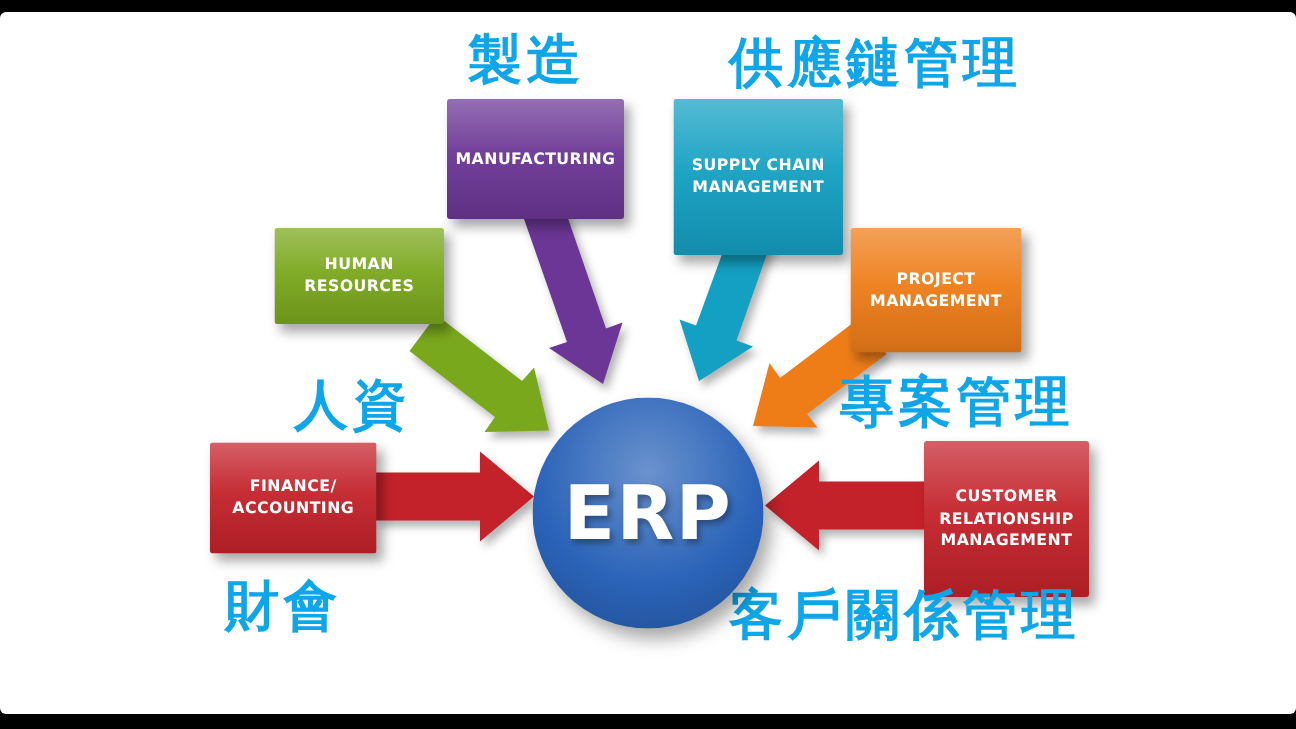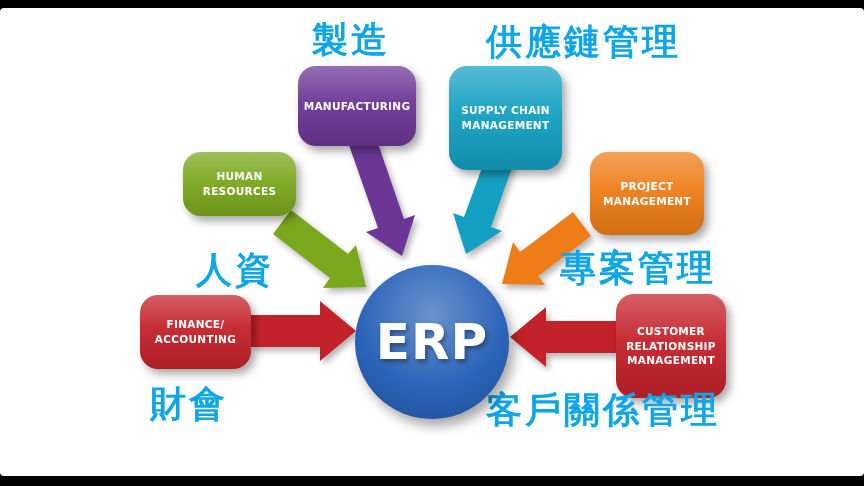--- a/index.html
+++ b/index.html
@@ -9,34 +9,34 @@
     font-family:"DejaVu Sans","Liberation Sans",sans-serif;
     overflow:hidden;
   }
   .stage { position:relative; width:864px; height:486px; background:#000; overflow:hidden; }
   .canvas { position:absolute; left:0; top:8px; width:864px; height:468px; background:#fff; border-radius:4px; }
   .arrows { position:absolute; left:0; top:0; }
   .arrows polygon { filter: drop-shadow(3px 4px 3px rgba(0,0,0,0.30)); }
 
   .module-box {
     position:absolute;
-    border-radius:18px;
+    border-radius:2px;
     display:flex; align-items:center; justify-content:center;
     text-align:center;
     color:#fff; font-weight:bold; font-size:10.5px;
     letter-spacing:.3px; line-height:1.4;
     white-space:pre-line;
     background-image: linear-gradient(180deg, rgba(255,255,255,.28), rgba(255,255,255,.05) 45%, rgba(0,0,0,.12));
     box-shadow: 4px 5px 8px rgba(0,0,0,.35);
     padding:6px;
   }
   .box-manufacturing     { left:298px; top:66px;  width:118px; height:80px; }
   .box-supply-chain      { left:449px; top:66px;  width:113px; height:104px; }
   .box-human-resources   { left:183px; top:152px; width:113px; height:64px; }
-  .box-project-management{ left:567px; top:152px; width:114px; height:83px;margin-left:23px; }
+  .box-project-management{ left:567px; top:152px; width:114px; height:83px; }
   .box-finance           { left:140px; top:295px; width:111px; height:74px; }
   .box-crm               { left:616px; top:294px; width:110px; height:104px; }
 
   .zh-label {
     position:absolute;
     font-weight:700; font-size:36px; color:#0ea5e9;
     letter-spacing:3px; white-space:nowrap;
   }
   .zh-manufacturing      { left:312px; top:16px; }
   .zh-supply-chain       { left:486px; top:18px; }

